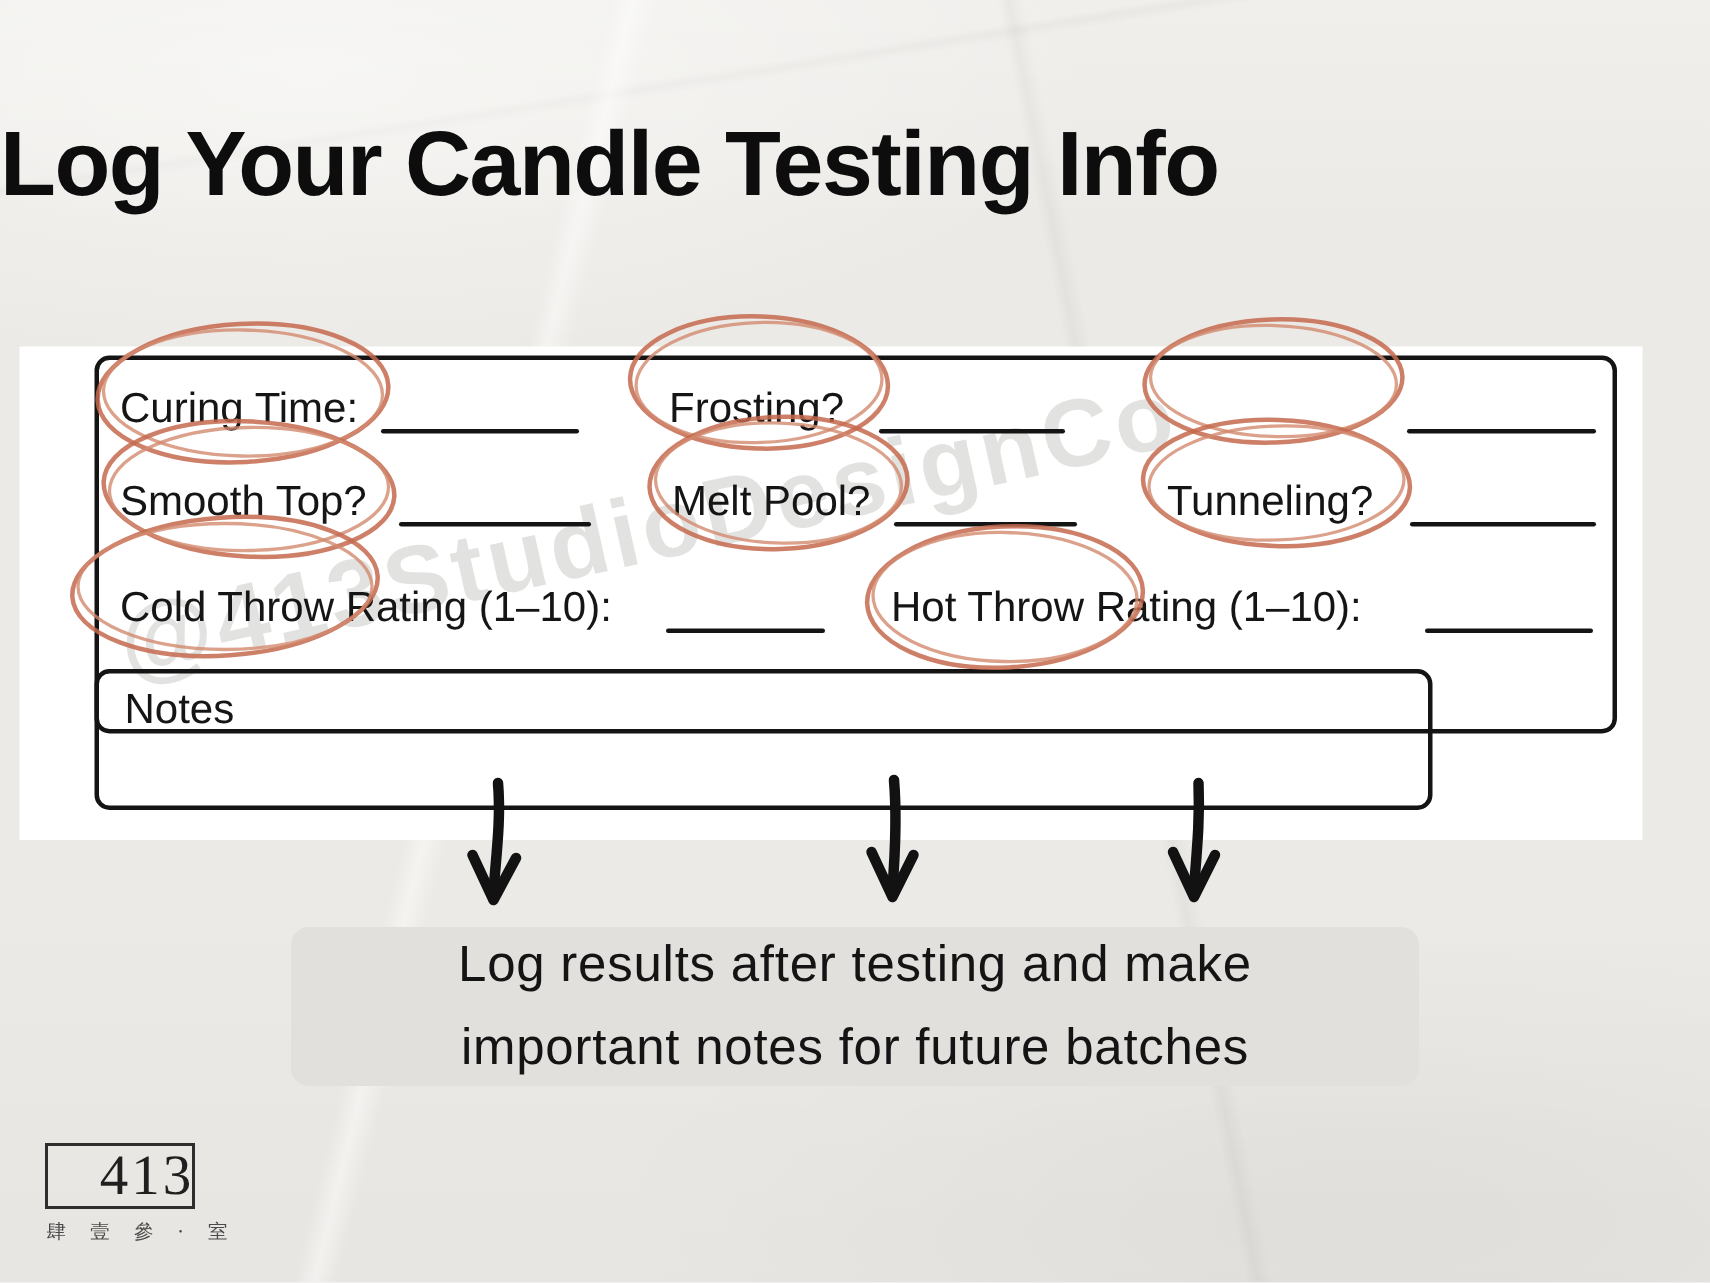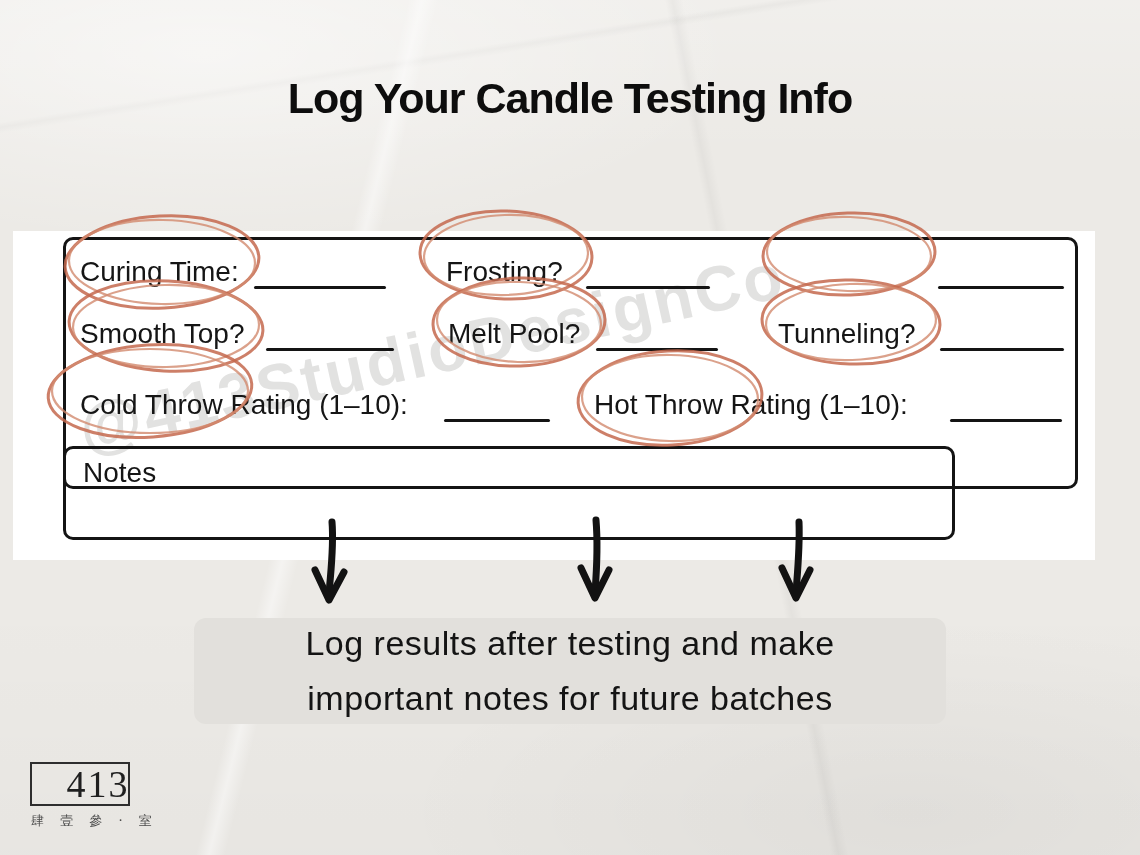--- a/index.html
+++ b/index.html
@@ -16,22 +16,22 @@
     background:
       radial-gradient(900px 320px at 18% 6%, rgba(255,255,255,.5), transparent 60%),
       radial-gradient(800px 300px at 80% 95%, rgba(0,0,0,.035), transparent 65%),
       linear-gradient(104deg, transparent 30.2%, rgba(255,255,255,.45) 31.2%, transparent 32.4%),
       linear-gradient(79deg, transparent 63.6%, rgba(0,0,0,.035) 64.2%, transparent 65%),
       linear-gradient(171deg, transparent 11.8%, rgba(0,0,0,.03) 12.3%, transparent 12.9%),
       linear-gradient(180deg, rgba(255,255,255,.25) 0%, transparent 18%, transparent 70%, rgba(0,0,0,.02) 100%);
   }
 
   .title {
-    position:absolute; top:74px; left:0; width:100%; text-align:center; z-index:4;
-    font-size:43px; font-weight:700; letter-spacing:-1px; color:#0d0d0d;
+    position:absolute; top:74px; left:0; width:100%; text-align:left; z-index:4;
+    font-size:61px; font-weight:700; letter-spacing:-1px; color:#0d0d0d;
   }
 
   
   .panel { position:absolute; left:13px; top:231px; width:1082px; height:329px;
            background:#ffffff; z-index:1; }
 
   .watermark {
     position:absolute; left:72px; top:394px; z-index:2; pointer-events:none;
     font-size:64px; font-weight:700; letter-spacing:3px; white-space:nowrap;
     color:rgba(125,122,118,0.22);

